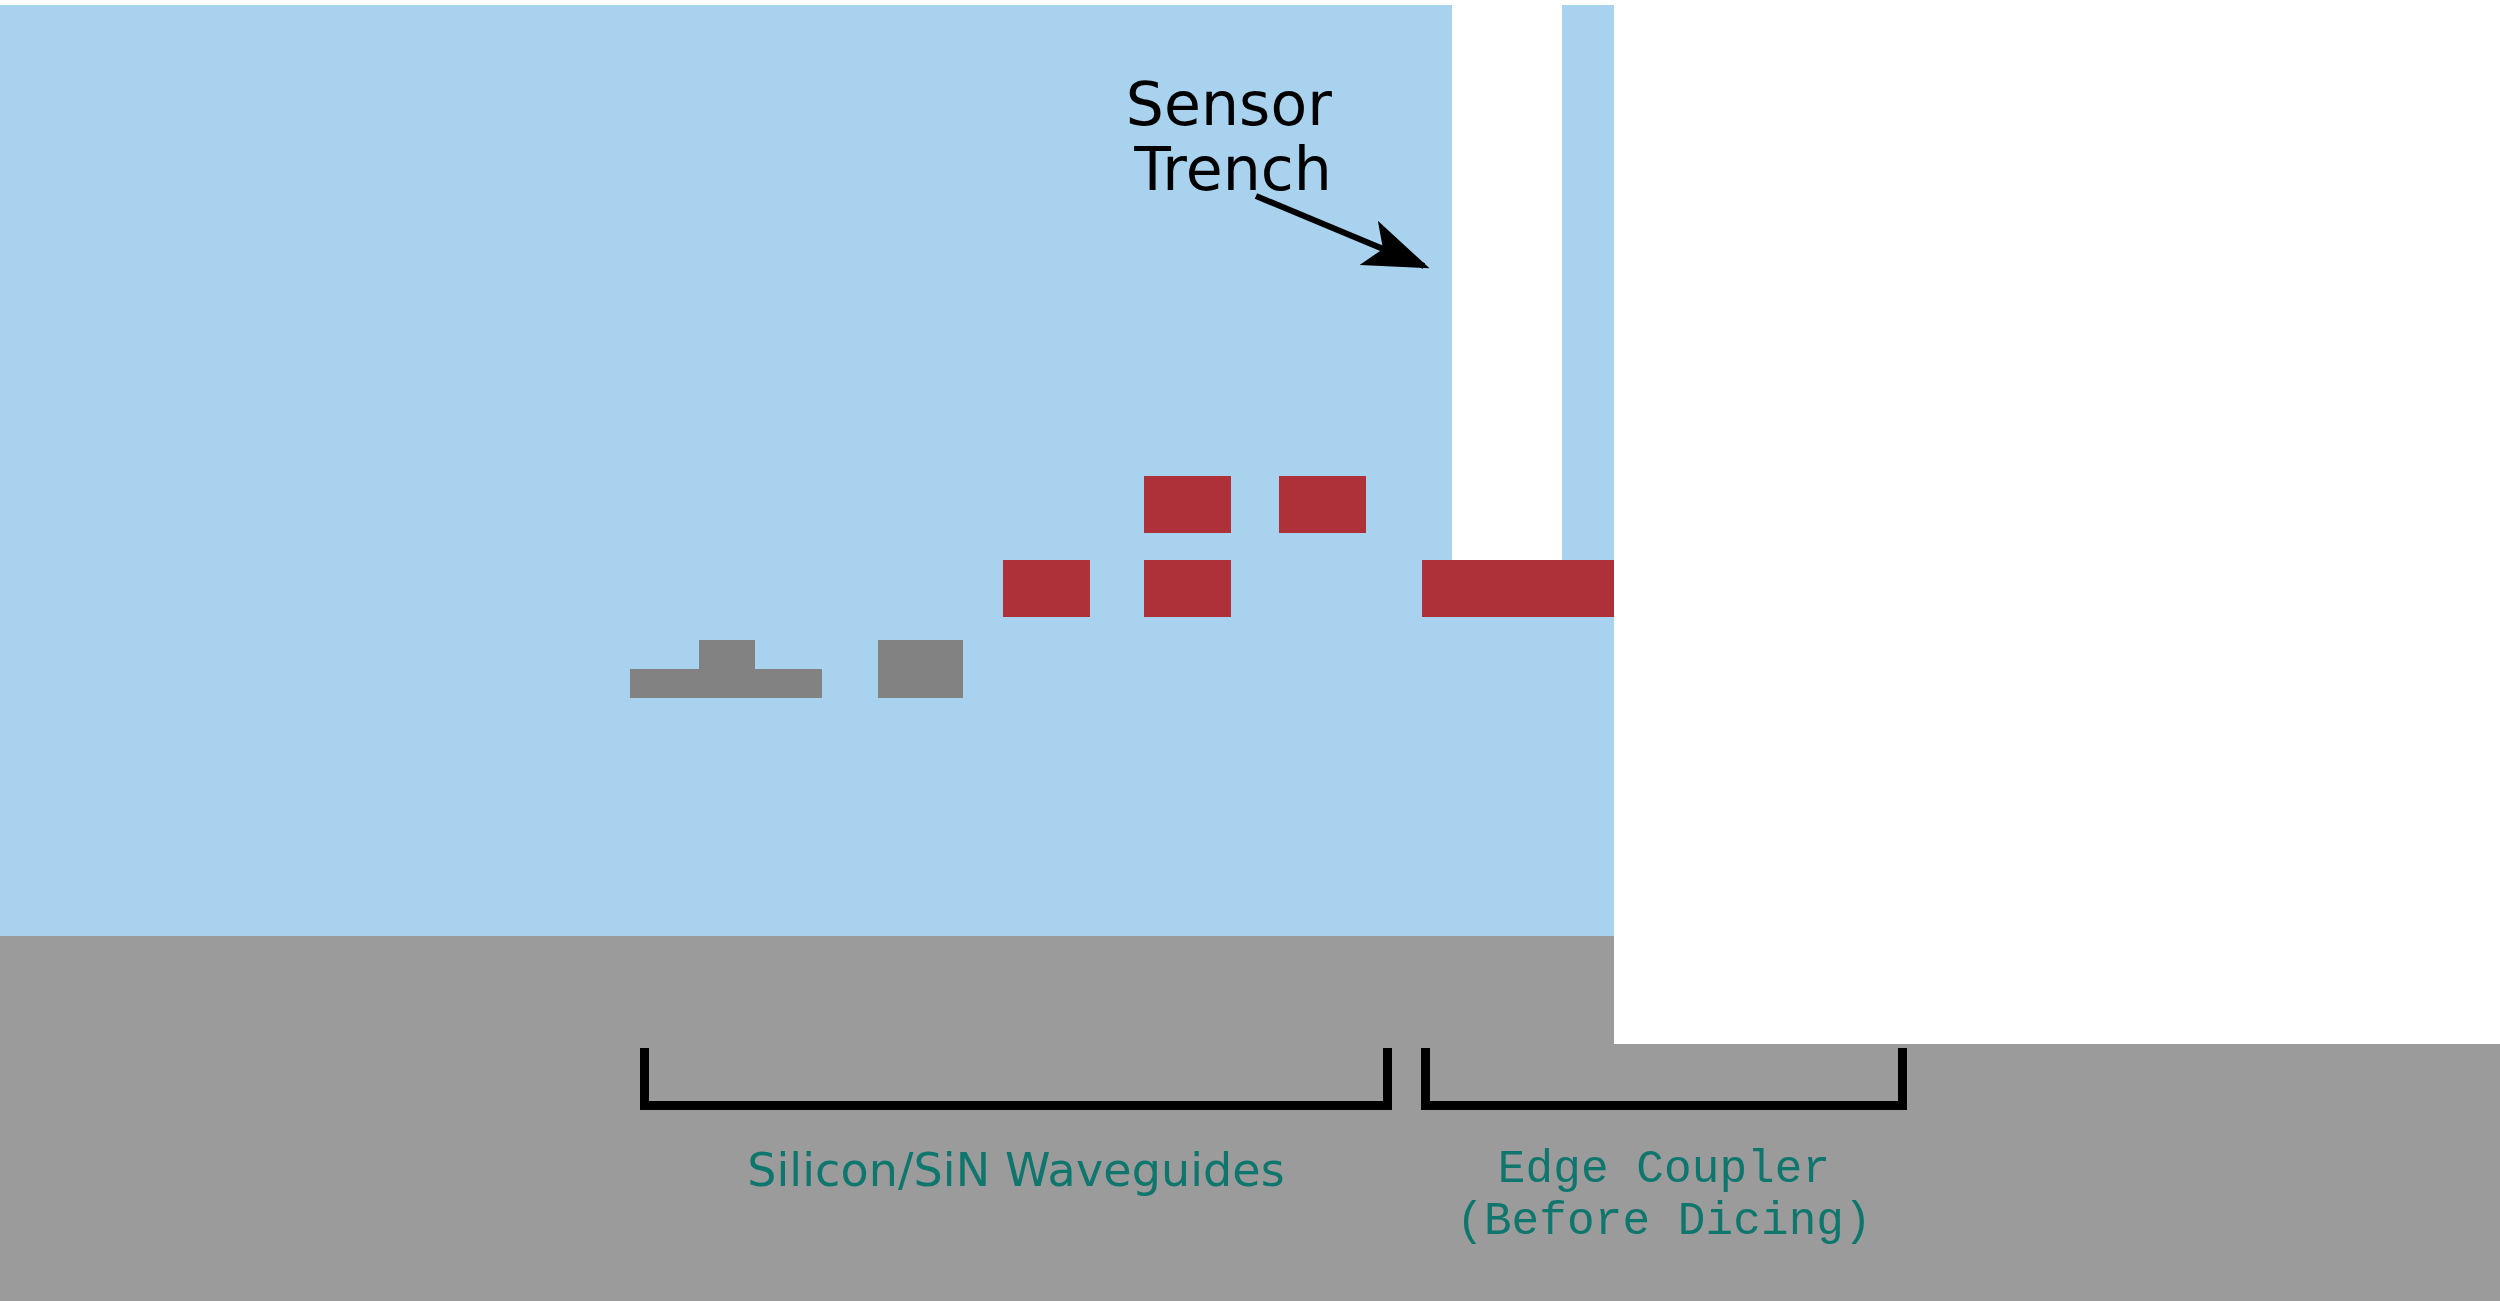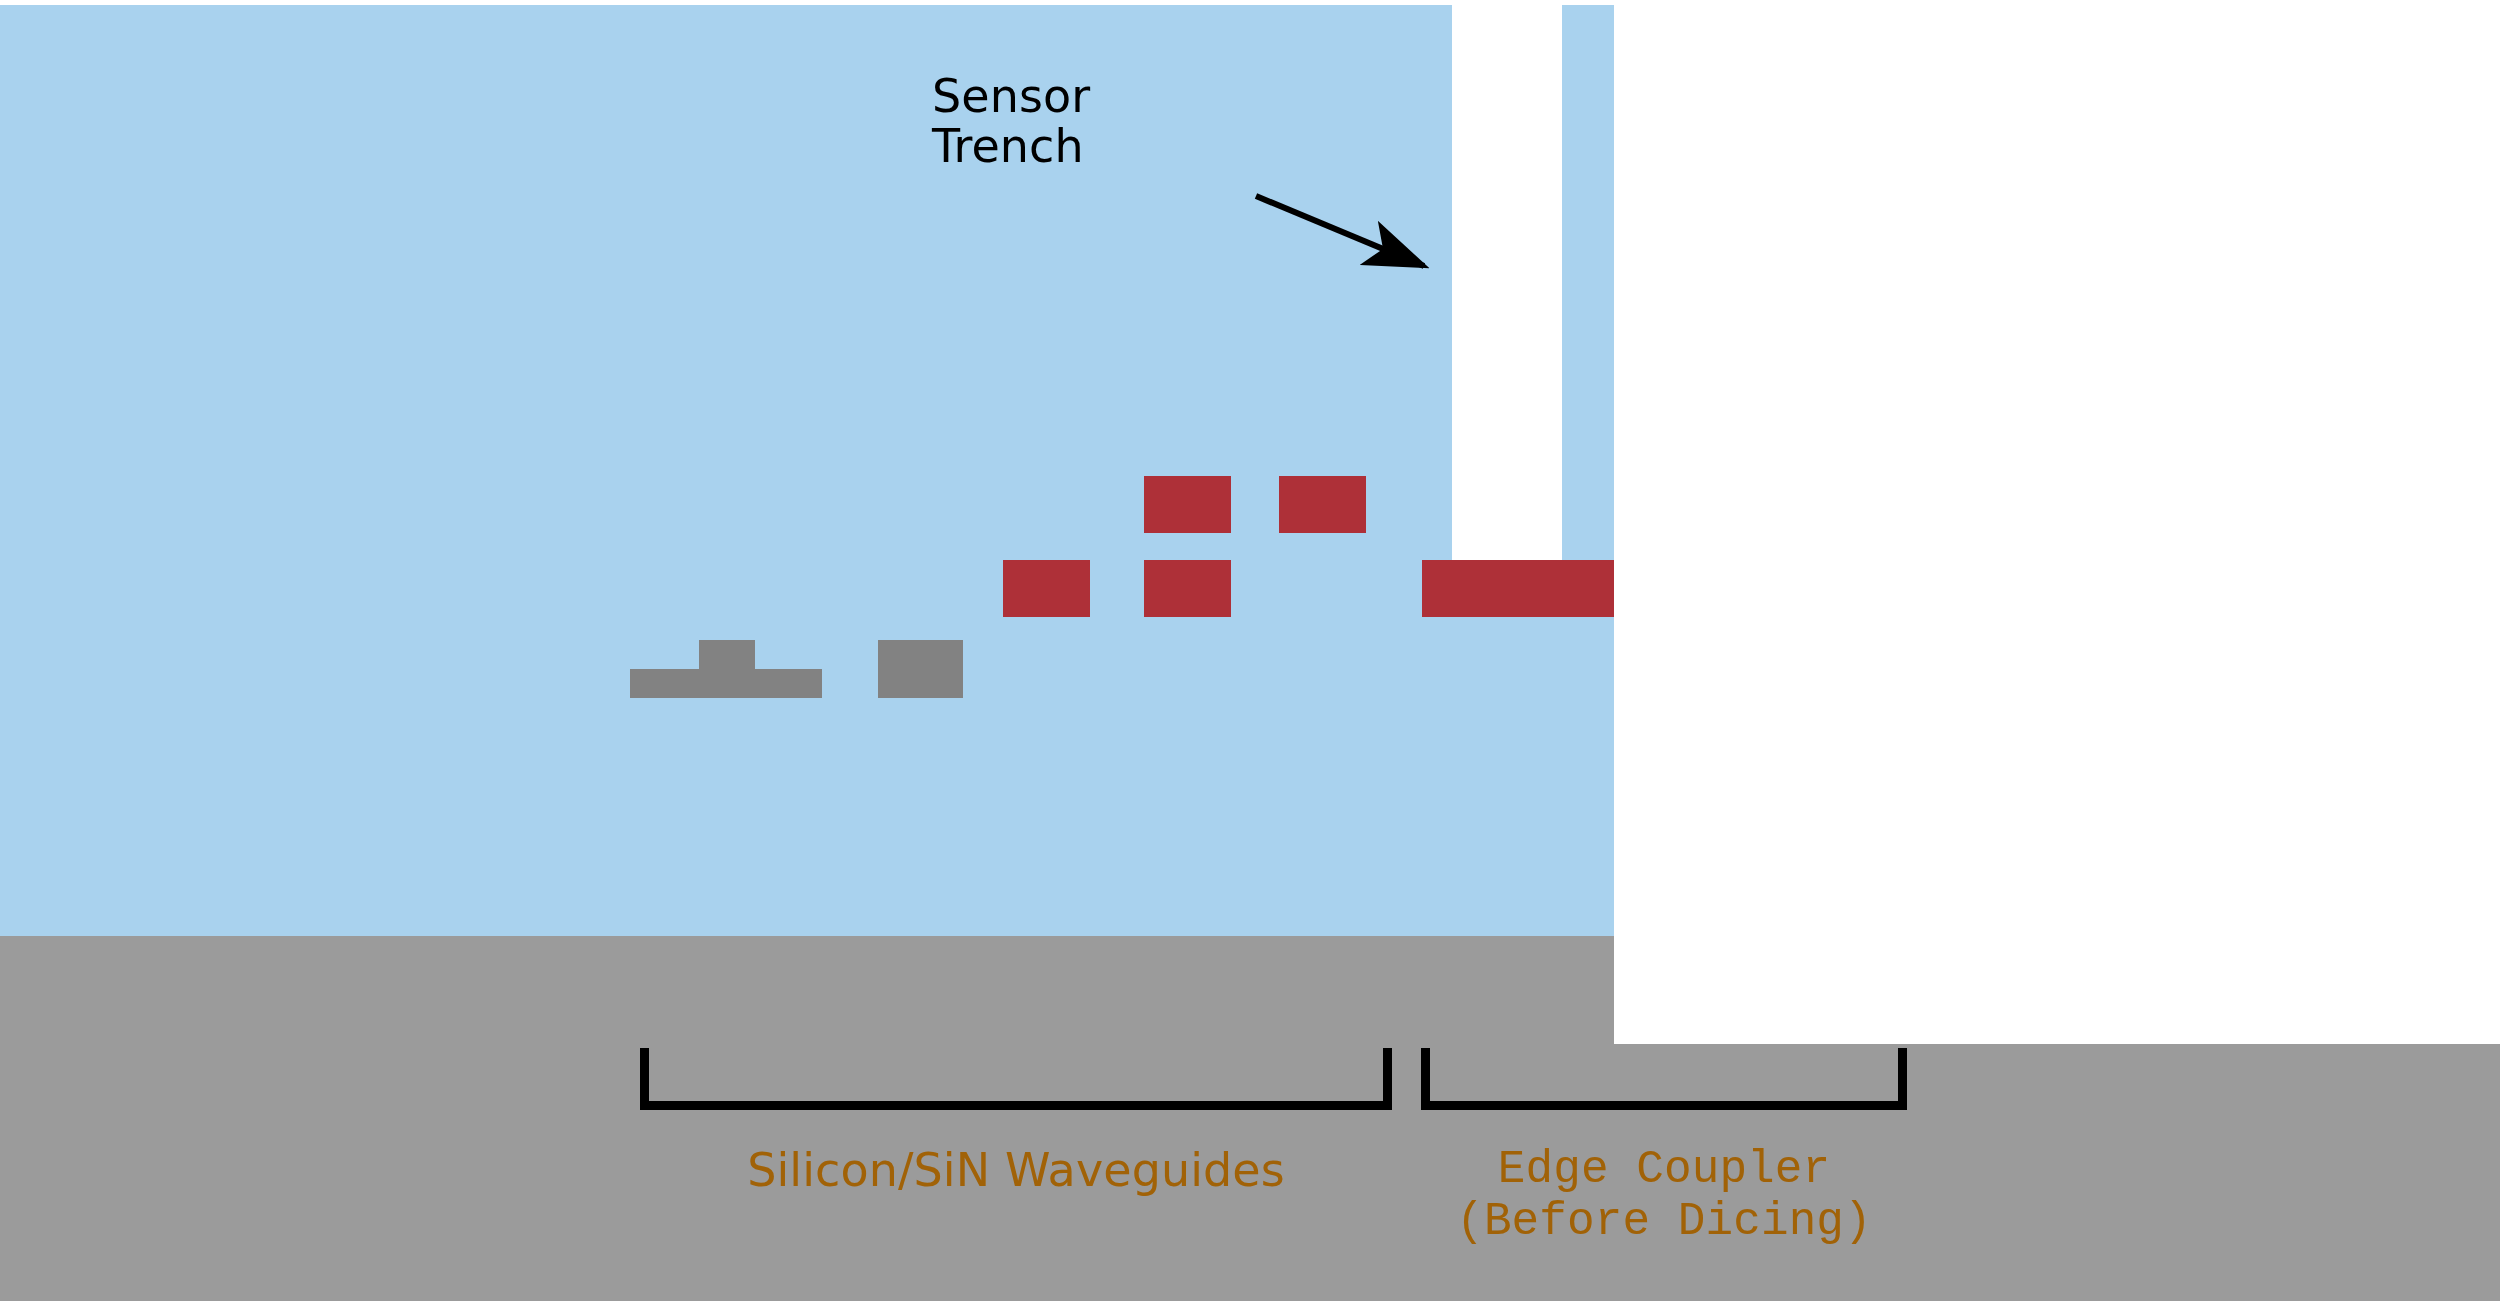--- a/index.html
+++ b/index.html
@@ -21,31 +21,31 @@
   .cladding   { background: #a9d2ee; }
   .substrate  { background: #9b9b9b; }
   .waveguide  { background: #828282; }
   .nitride    { background: #ae3038; }
   .air        { background: #ffffff; }
 
   
   .callout {
     position: absolute;
     color: #000000;
-    font-size: 46px;
+    font-size: 60px;
     line-height: 1.08;
-    text-align: left;
+    text-align: right;
     white-space: pre-line;
     letter-spacing: 0.1px;
   }
 
   
   .group-label {
     position: absolute;
-    color: #a16207;
+    color: #0f766e;
     font-size: 46px;
     line-height: 1.12;
     text-align: center;
     white-space: pre-line;
     letter-spacing: 0.1px;
   }
 
   
   .bracket {
     position: absolute;

